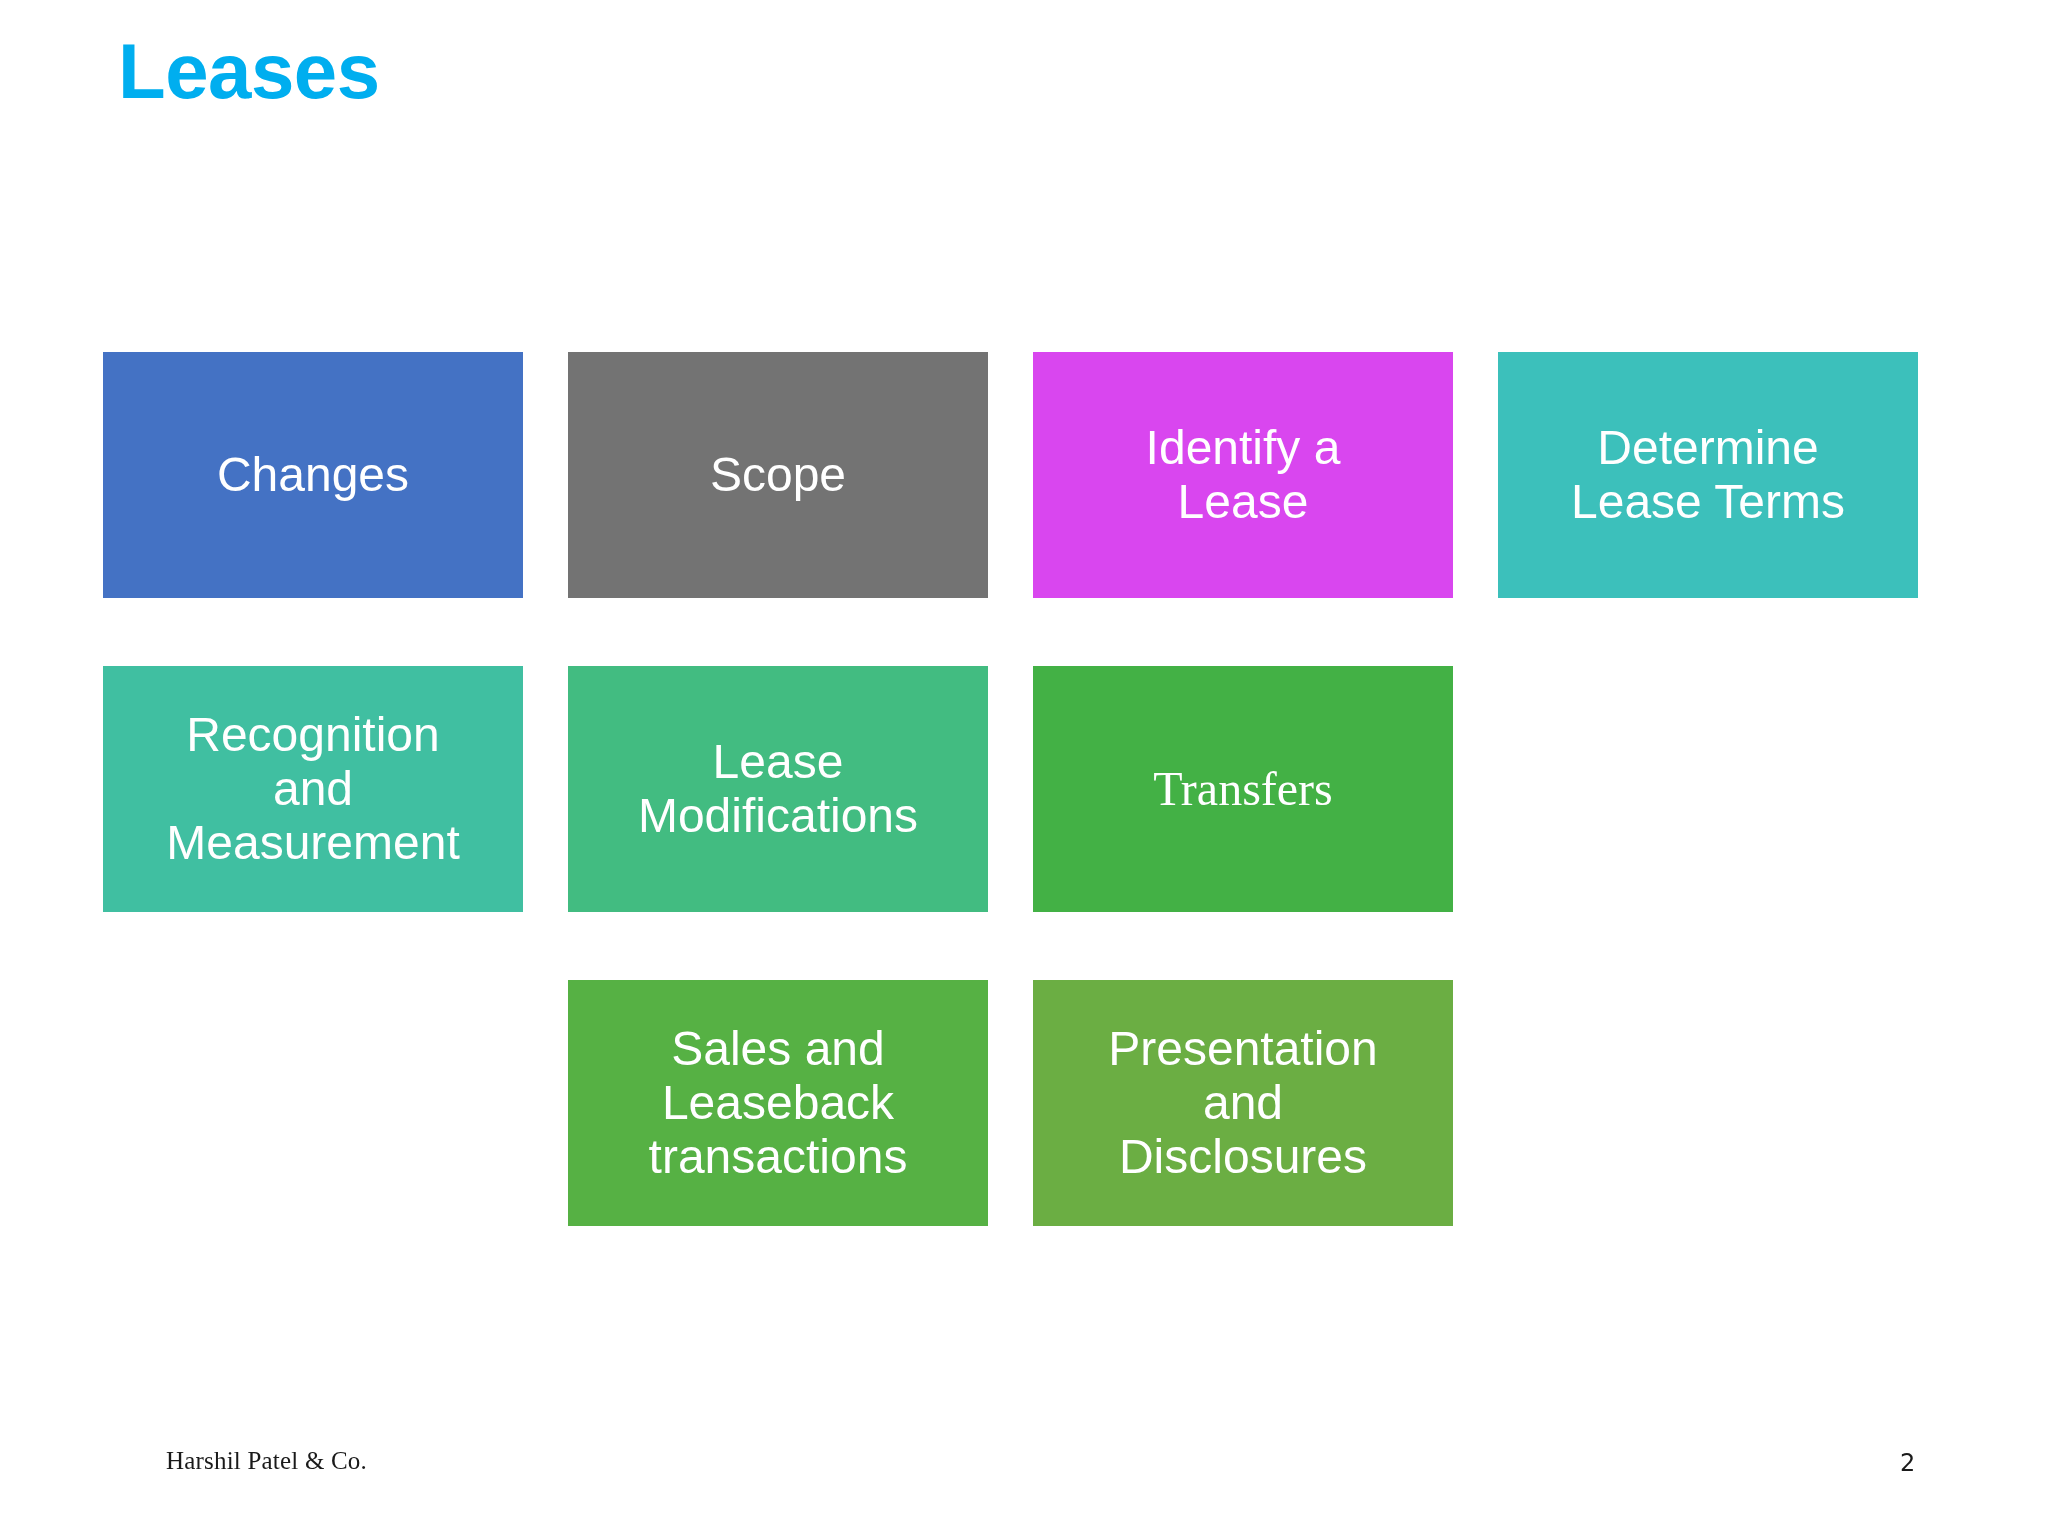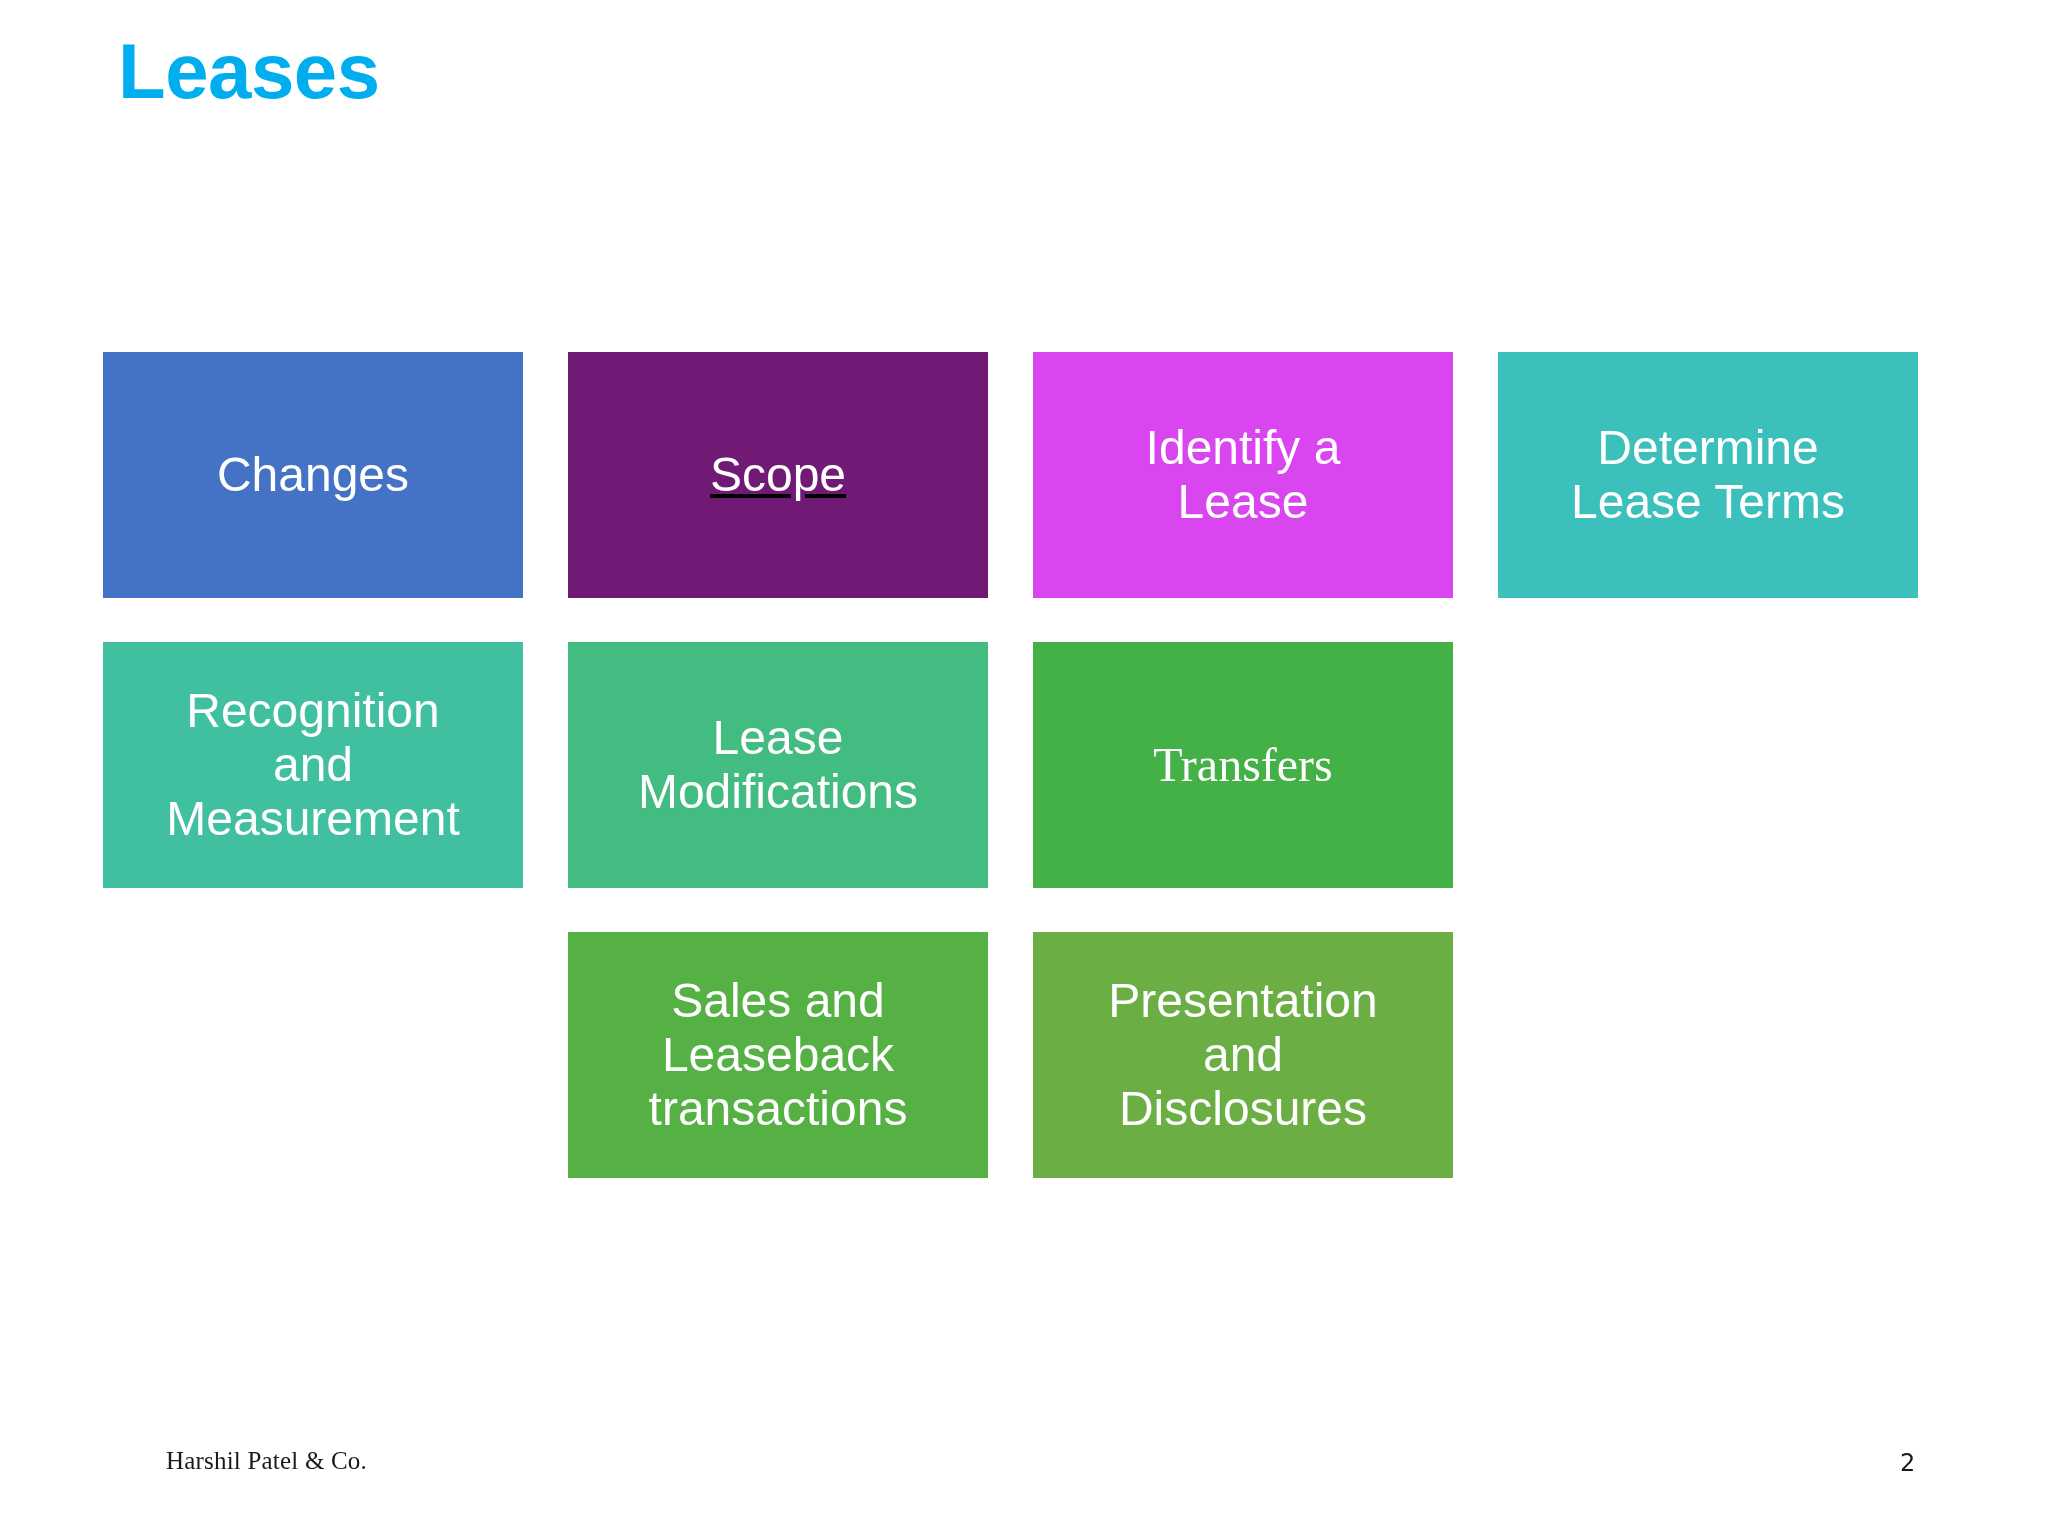--- a/index.html
+++ b/index.html
@@ -40,21 +40,21 @@
   .grid {
     position: absolute;
     left: 103px;
     top: 352px;
     width: 1822px;
   }
 
   .grid-row {
     display: flex;
     flex-direction: row;
-    margin-bottom: 44px;
+    margin-bottom: 68px;
   }
 
   .cell {
     width: 420px;
     height: 246px;
     margin-right: 45px;
     display: flex;
     align-items: center;
     justify-content: center;
     box-sizing: border-box;
@@ -102,21 +102,21 @@
 <div class="slide" style="background: rgb(255, 255, 255);">
 
   <div class="slide-title" style="color: rgb(0, 174, 239);">Leases</div>
 
   <div class="grid">
 
     <div class="grid-row">
       <div class="cell" style="background: rgb(68, 114, 196);">
         <div class="cell-label">Changes</div>
       </div>
-      <div class="cell" style="background: #701a75; text-decoration: underline;">
+      <div class="cell" style="background: #737373;">
         <div class="cell-label">Scope</div>
       </div>
       <div class="cell" style="background: #d946ef;">
         <div class="cell-label">Identify a
 Lease</div>
       </div>
       <div class="cell" style="background: rgb(60, 192, 187);">
         <div class="cell-label">Determine
 Lease Terms</div>
       </div>

